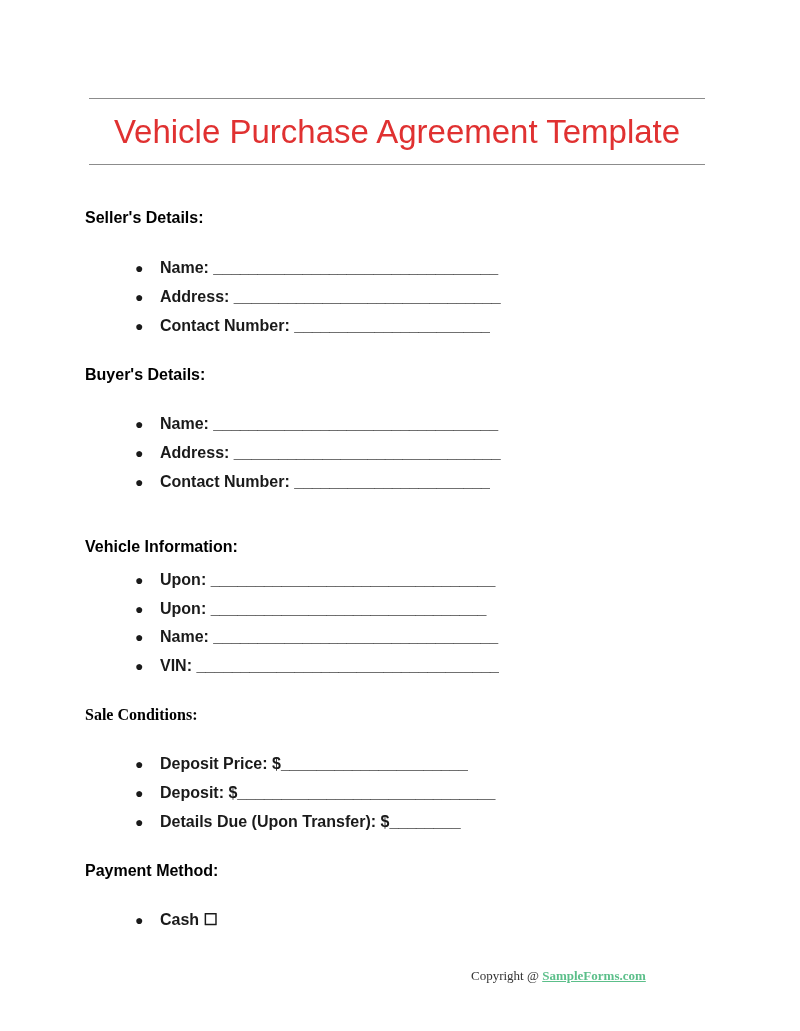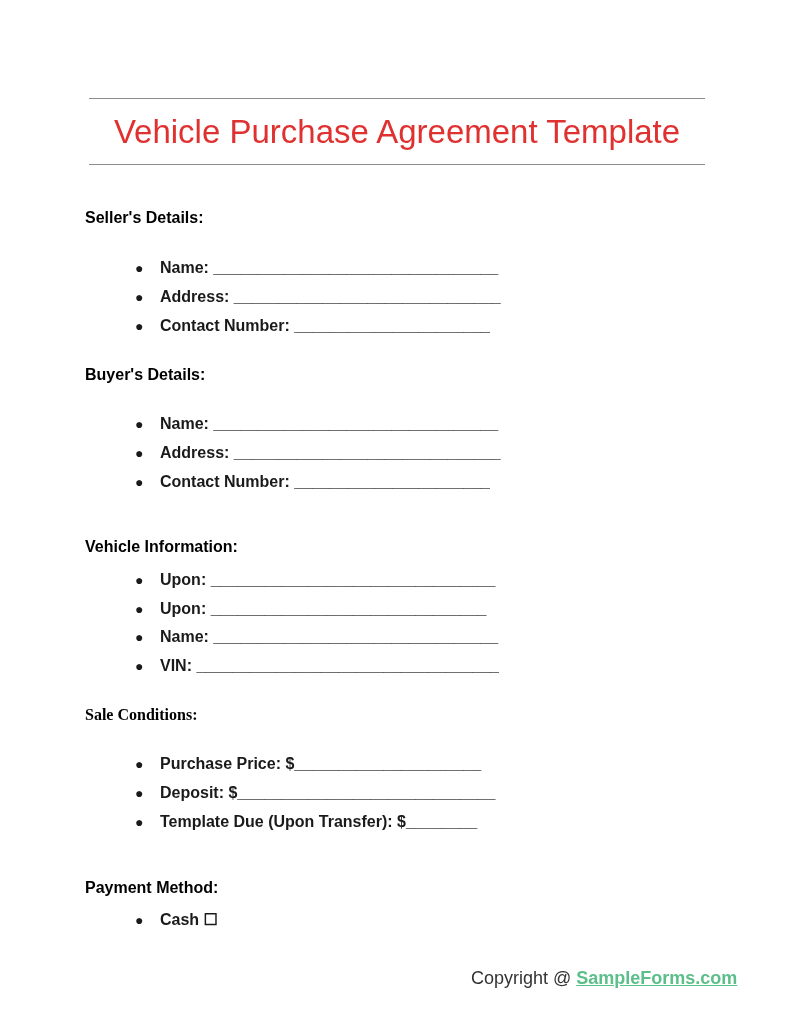--- a/index.html
+++ b/index.html
@@ -2,21 +2,21 @@
 <html><head>
 <meta charset="utf-8">
 <style>
   html, body { margin: 0; padding: 0; background: #ffffff; }
   body { width: 800px; height: 1031px; position: relative; font-family: "Liberation Sans", sans-serif; overflow: hidden; }
   .rule { position: absolute; left: 89px; width: 616px; height: 1px; background: #8c8c8c; }
   .title { position: absolute; left: 89px; width: 616px; top: 110px; text-align: center; color: #e03131; font-weight: normal; font-size: 33px; line-height: 44px; white-space: nowrap; }
   .heading { position: absolute; left: 85px; color: #000000; font-weight: bold; font-size: 16px; line-height: 20px; }
   .item { position: absolute; left: 108px; font-weight: bold; font-size: 16px; line-height: 20px; color: #1a1a1a; white-space: nowrap; margin-left: 27px; }
   .item .bullet { display: inline-block; width: 25px; font-size: 14px; }
-  .footer { position: absolute; left: 471px; top: 968px; font-size: 18px; color: #333; font-family: Liberation Sans, sans-serif; }
+  .footer { position: absolute; left: 471px; top: 968px; font-size: 13px; color: #333; font-family: Liberation Serif, serif; }
   .footer a { color: #5cbf8a; font-weight: bold; text-decoration: underline; }
 </style>
 </head>
 <body>
 
 <div class="rule" style="top:98px;"></div>
 <div class="title">Vehicle Purchase Agreement Template</div>
 <div class="rule" style="top:164px;"></div>
 
 <div class="heading" style="top:208px;">Seller's Details:</div>
@@ -29,20 +29,20 @@
 <div class="item" style="top:443px;"><span class="bullet">●</span><span>Address: ______________________________</span></div>
 <div class="item" style="top:472px;"><span class="bullet">●</span><span>Contact Number: ______________________</span></div>
 
 <div class="heading" style="top:537px;">Vehicle Information:</div>
 <div class="item" style="top:570px;"><span class="bullet">●</span><span>Upon: ________________________________</span></div>
 <div class="item" style="top:599px;"><span class="bullet">●</span><span>Upon: _______________________________</span></div>
 <div class="item" style="top:627px;"><span class="bullet">●</span><span>Name: ________________________________</span></div>
 <div class="item" style="top:656px;"><span class="bullet">●</span><span>VIN: __________________________________</span></div>
 
 <div class="heading" style="top:705px;font-family:Liberation Serif, serif;">Sale Conditions:</div>
-<div class="item" style="top:754px;"><span class="bullet">●</span><span>Purchase Price: $_____________________</span></div>
+<div class="item" style="top:754px;"><span class="bullet">●</span><span>Deposit Price: $_____________________</span></div>
 <div class="item" style="top:783px;"><span class="bullet">●</span><span>Deposit: $_____________________________</span></div>
-<div class="item" style="top:812px;"><span class="bullet">●</span><span>Template Due (Upon Transfer): $________</span></div>
+<div class="item" style="top:812px;"><span class="bullet">●</span><span>Details Due (Upon Transfer): $________</span></div>
 
-<div class="heading" style="top:861px;margin-top:17px;">Payment Method:</div>
+<div class="heading" style="top:861px;">Payment Method:</div>
 <div class="item" style="top:910px;"><span class="bullet">●</span><span>Cash ☐</span></div>
 
 <div class="footer"><span>Copyright @ </span><a>SampleForms.com</a></div>
 
 </body></html>

